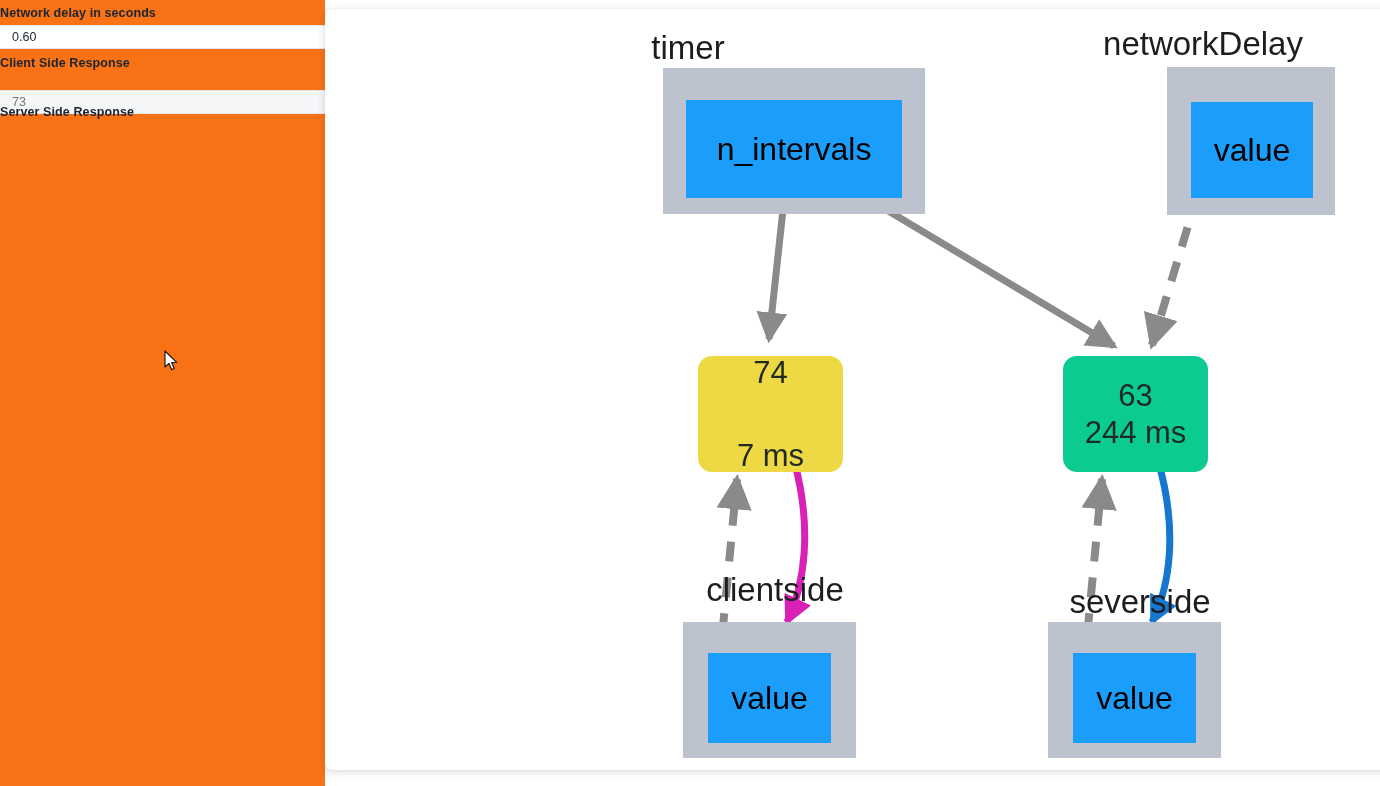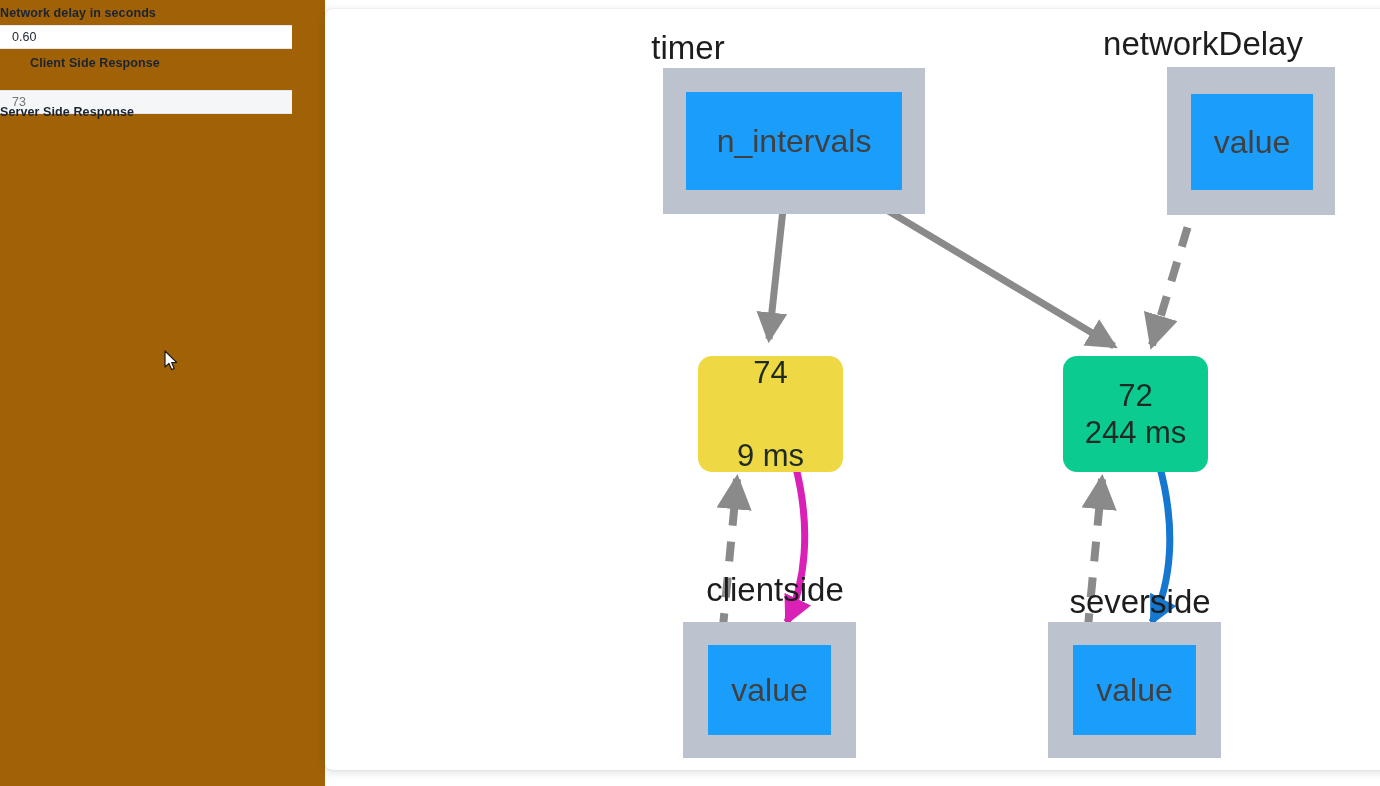--- a/index.html
+++ b/index.html
@@ -19,39 +19,39 @@
     background: #ffffff;
   }
 
   
   .form-col {
     position: absolute;
     left: 0;
     top: 0;
     width: 325px;
     height: 786px;
-    background: #a16207;
+    background: #f97316;
   }
 
   .field-label {
     position: absolute;
     left: 0;
     width: 325px;
     font-size: 12.5px;
     font-weight: bold;
     color: #1b2430;
     line-height: 14px;
     letter-spacing: 0.1px;
     white-space: nowrap;
   }
 
   .field-input {
     position: absolute;
     left: 0;
-    width: 292px;
+    width: 325px;
     height: 24px;
     box-sizing: border-box;
     border: 1px solid #e3e6ea;
     border-left: none;
     border-right: none;
     background: #ffffff;
     font-size: 12.5px;
     color: #1b2430;
     padding: 0 0 0 12px;
     line-height: 22px;
@@ -97,26 +97,27 @@
     font-size: 33px;
     color: #1d1d1d;
     font-family: "Liberation Sans", sans-serif;
     white-space: nowrap;
     text-align: center;
     line-height: 38px;
   }
   .prop-box {
     position: absolute;
     background: #1b9dfc;
-    color: #404040;
+    color: #000000;
     font-size: 32px;
     display: flex;
     align-items: center;
     justify-content: center;
     font-family: "Liberation Sans", sans-serif;
+    margin-top: 8px;
   }
 
   .cb-node {
     position: absolute;
     border-radius: 14px;
     display: flex;
     flex-direction: column;
     align-items: center;
     justify-content: center;
     font-size: 31px;
@@ -137,21 +138,21 @@
 </head>
 <body>
 
 <div id="root">
 
   <div class="form-col">
 
     <div class="field-label" style="top:6px;">Network delay in seconds</div>
     <input class="field-input" style="top: 25px;" type="text" value="0.60">
 
-    <div class="field-label" style="top:56px;padding-left:30px;">Client Side Response</div>
+    <div class="field-label" style="top:56px;">Client Side Response</div>
     <input class="field-input disabled" style="top: 74px;" type="text" disabled="" placeholder="73">
 
     <div class="field-label" style="top:105px;">Server Side Response</div>
   </div>
 
   <div class="graph-panel">
 
     <svg class="graph-svg" viewBox="0 0 1050 761">
       <defs>
         <marker id="ah-gray" viewBox="0 0 10 10" refX="8.6" refY="5" markerWidth="4.4" markerHeight="4.4" orient="auto-start-reverse">
@@ -185,25 +186,25 @@
       <div class="prop-box" style="left:23px; top:24px; width:216px; height:98px;">n_intervals</div>
     </div>
 
     <div class="shell-title" style="left:718px; top:16px; width:320px;">networkDelay</div>
     <div class="shell" style="left:842px; top:58px; width:168px; height:148px;">
       <div class="prop-box" style="left:24px; top:27px; width:122px; height:96px;">value</div>
     </div>
 
     <div class="cb-node yellow" style="left:373px; top:347px; width:145px; height:116px;">
       <span>74</span>
-      <span>9 ms</span>
+      <span>7 ms</span>
     </div>
 
     <div class="cb-node green" style="left:738px; top:347px; width:145px; height:116px;">
-      <span>72</span>
+      <span>63</span>
       <span>244 ms</span>
     </div>
 
     <div class="shell-title" style="left:320px; top:562px; width:260px;">clientside</div>
     <div class="shell" style="left:358px; top:613px; width:173px; height:136px;">
       <div class="prop-box" style="left:25px; top:23px; width:123px; height:90px;">value</div>
     </div>
 
     <div class="shell-title" style="left:685px; top:562px; width:260px;margin-top:12px;">severside</div>
     <div class="shell" style="left:723px; top:613px; width:173px; height:136px;">

